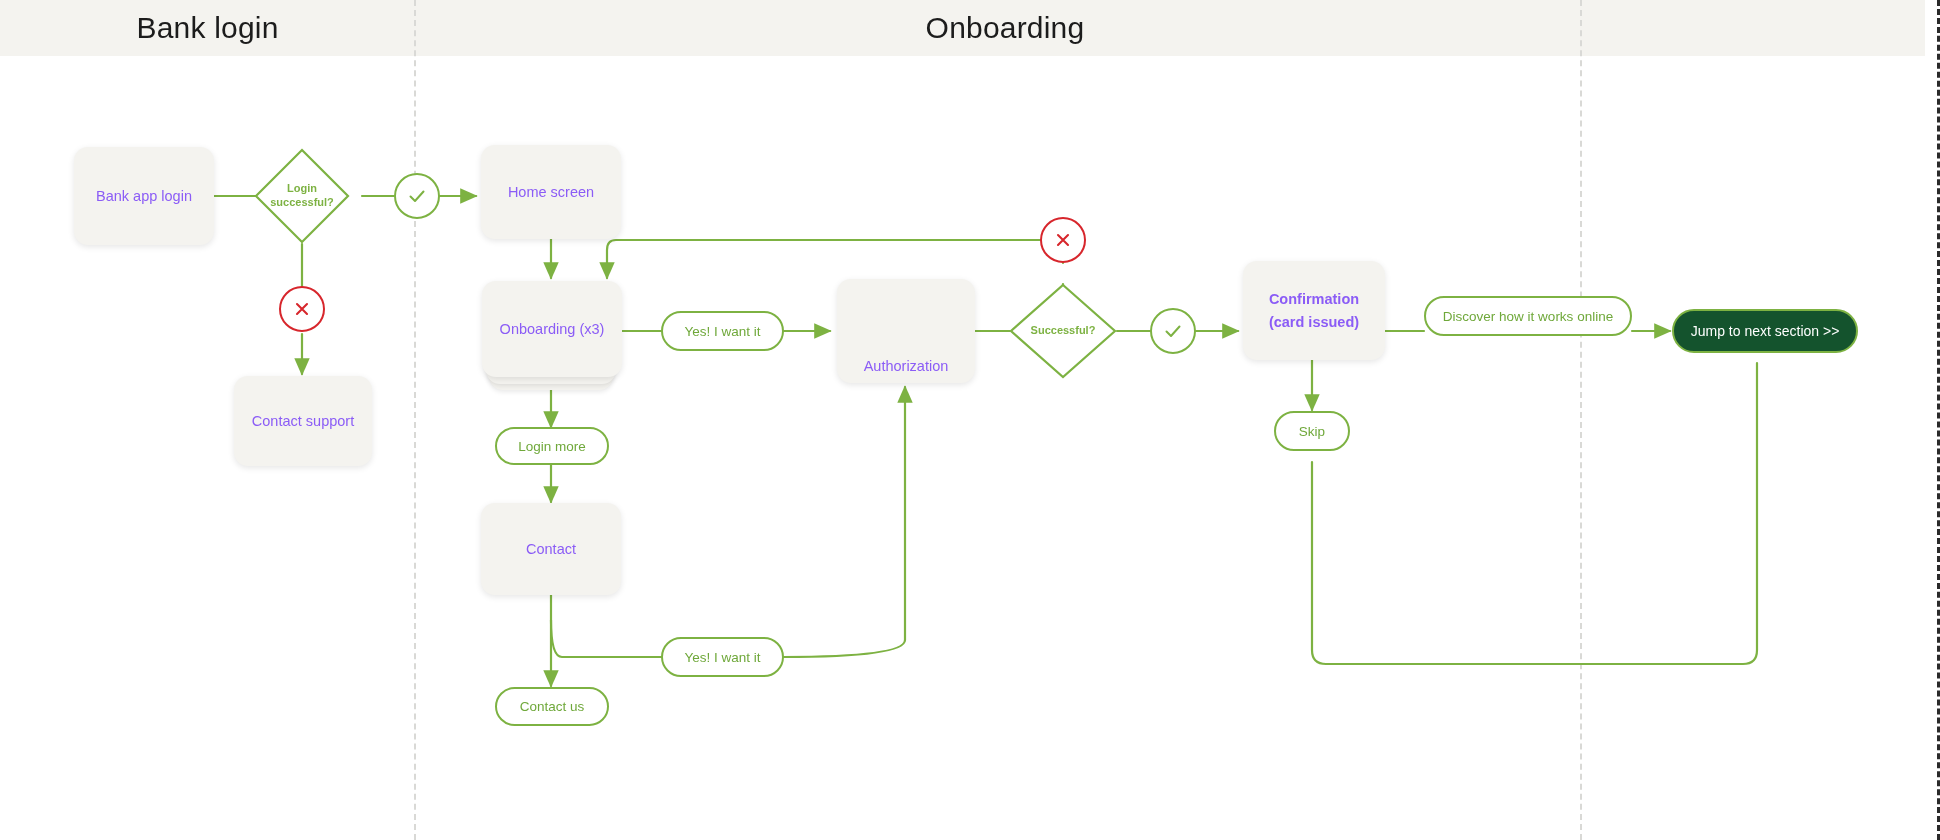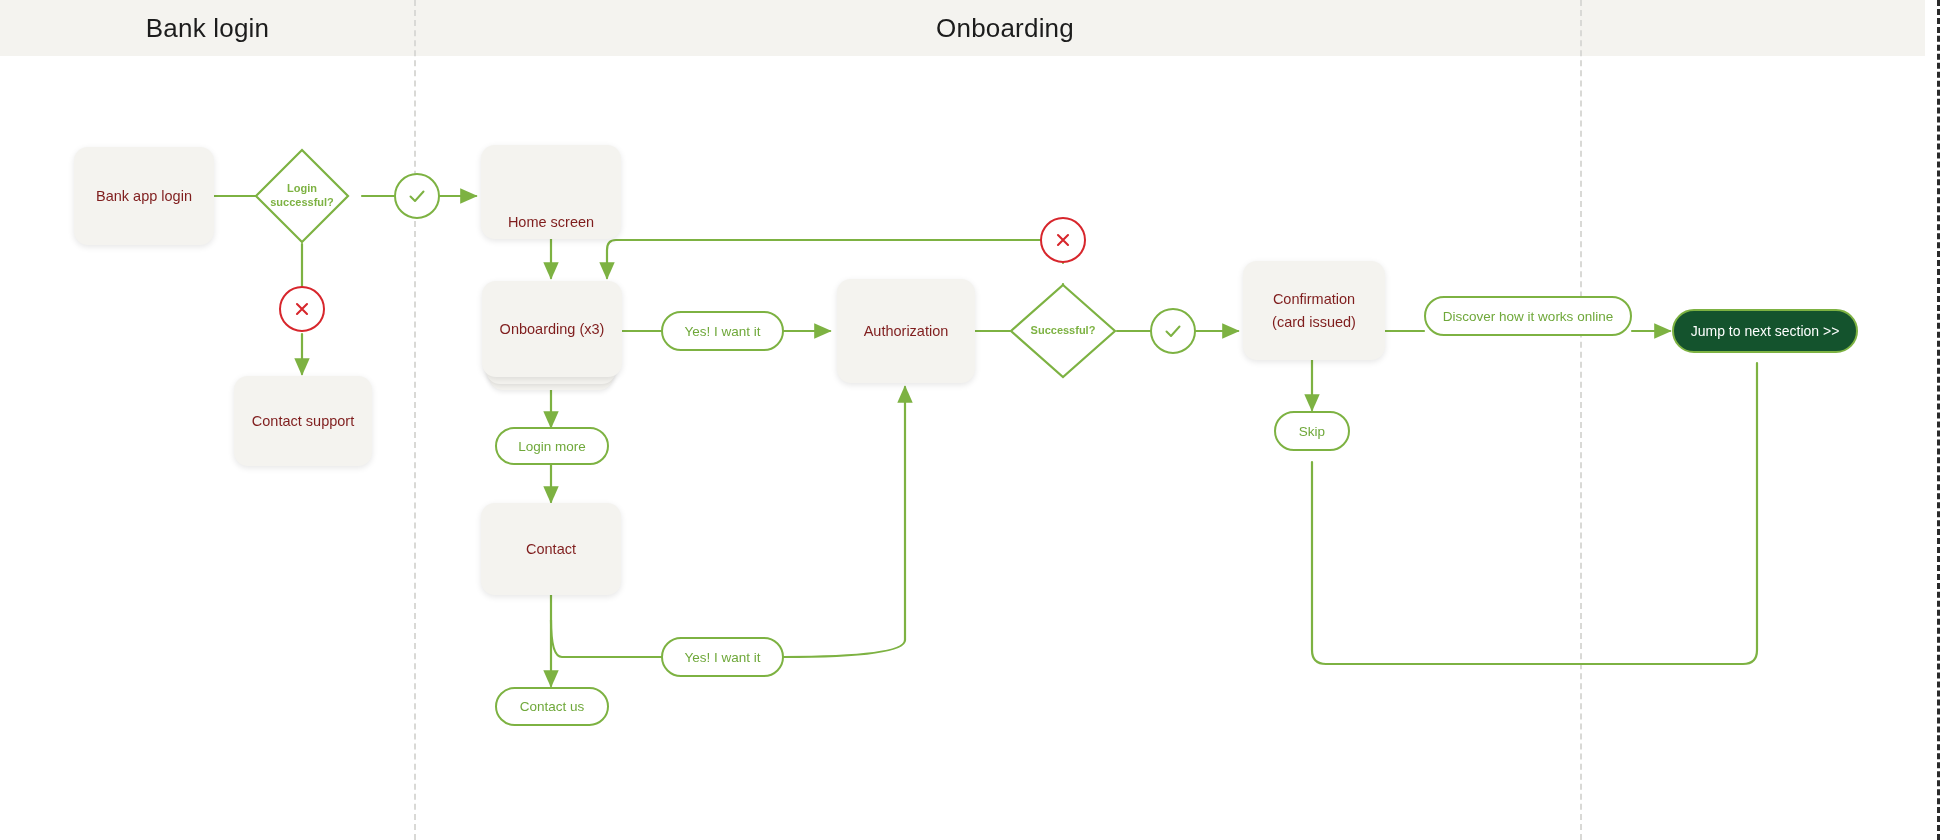--- a/index.html
+++ b/index.html
@@ -9,21 +9,21 @@
   }
   #canvas{position:absolute;inset:0;width:1940px;height:840px;}
 
   
   .lane-header{
     position:absolute;top:0;left:0;width:1925px;height:56px;
     background:#f4f3ef;
   }
   .lane-title{
     position:absolute;top:0;height:56px;line-height:56px;
-    font-size:26px;color:#1c1c1c;text-align:center;font-weight:400;
+    font-size:30px;color:#1c1c1c;text-align:center;font-weight:400;
     letter-spacing:.2px;white-space:nowrap;
   }
   .lane-title.t1{left:0px;width:415px;}
   .lane-title.t2{left:415px;width:1180px;}
 
   
   .lane-divider{
     position:absolute;top:0;width:0;height:840px;
     border-left:2px dashed #d9d9d6;
   }
@@ -39,21 +39,21 @@
   .node{
     position:absolute;box-sizing:border-box;
     display:flex;align-items:center;justify-content:center;
     text-align:center;
   }
 
   
   .card{
     background:#f4f3ef;border-radius:14px;
     box-shadow:0 2px 6px rgba(0,0,0,.10);
-    color:#7f1d1d;font-size:14.5px;line-height:1.55;
+    color:#8b5cf6;font-size:14.5px;line-height:1.55;
     padding:6px 10px;
   }
   .card .l2{display:block;}
 
   
   .stack-back{
     position:absolute;background:#f4f3ef;border-radius:14px;
     box-shadow:0 2px 5px rgba(0,0,0,.09);
   }
 
@@ -177,21 +177,21 @@
   <div class="gate bad" style="left:279px;top:286px;width:46px;height:46px;">
     <svg width="20" height="20" viewBox="0 0 20 20">
       <path d="M5,5 L15,15 M15,5 L5,15" fill="none" stroke="#d7262c" stroke-width="2.1" stroke-linecap="round"></path>
     </svg>
   </div>
 
   <div class="node card" style="left:234px;top:376px;width:138px;height:90px;">
     <span>Contact support</span>
   </div>
 
-  <div class="node card" style="left:481px;top:145px;width:140px;height:94px;align-items:flex-end;">
+  <div class="node card" style="left:481px;top:145px;width:140px;height:94px;">
     <span>Home screen</span>
   </div>
 
   <div class="stack-back" style="left:489px;top:294px;width:124px;height:96px;"></div>
   <div class="stack-back" style="left:486px;top:290px;width:130px;height:94px;"></div>
   <div class="node card" style="left:482px;top:281px;width:140px;height:96px;">
     <span>Onboarding (x3)</span>
   </div>
 
   <div class="node pill" style="left:495px;top:427px;width:114px;height:38px;">
@@ -207,21 +207,21 @@
   </div>
 
   <div class="node pill" style="left:661px;top:311px;width:123px;height:40px;">
     <span>Yes! I want it</span>
   </div>
 
   <div class="node pill" style="left:661px;top:637px;width:123px;height:40px;">
     <span>Yes! I want it</span>
   </div>
 
-  <div class="node card" style="left:837px;top:279px;width:138px;height:104px;">
+  <div class="node card" style="left:837px;top:279px;width:138px;height:104px;align-items:flex-end;">
     <span>Authorization</span>
   </div>
 
   <div class="diamond" style="left:1009px;top:283px;width:108px;height:96px;">
     <svg width="108" height="96" viewBox="0 0 108 96">
       <polygon points="54,2 106,48 54,94 2,48" fill="#ffffff" stroke="#7db242" stroke-width="2.2"></polygon>
     </svg>
     <div class="dlabel">Successful?</div>
   </div>
 
@@ -230,21 +230,21 @@
       <path d="M5,5 L15,15 M15,5 L5,15" fill="none" stroke="#d7262c" stroke-width="2.1" stroke-linecap="round"></path>
     </svg>
   </div>
 
   <div class="gate ok" style="left:1150px;top:308px;width:46px;height:46px;">
     <svg width="22" height="22" viewBox="0 0 22 22">
       <path d="M4.5,11.5 L9,16 L17.5,6.5" fill="none" stroke="#7db242" stroke-width="2" stroke-linecap="round" stroke-linejoin="round"></path>
     </svg>
   </div>
 
-  <div class="node card" style="left:1243px;top:261px;width:142px;height:99px;flex-direction:column;">
+  <div class="node card" style="left:1243px;top:261px;width:142px;height:99px;flex-direction:column;font-weight:bold;">
     <span>Confirmation</span>
     <span class="l2">(card issued)</span>
   </div>
 
   <div class="node pill" style="left:1274px;top:411px;width:76px;height:40px;">
     <span>Skip</span>
   </div>
 
   <div class="node pill" style="left:1424px;top:296px;width:208px;height:40px;">
     <span>Discover how it works online</span>

